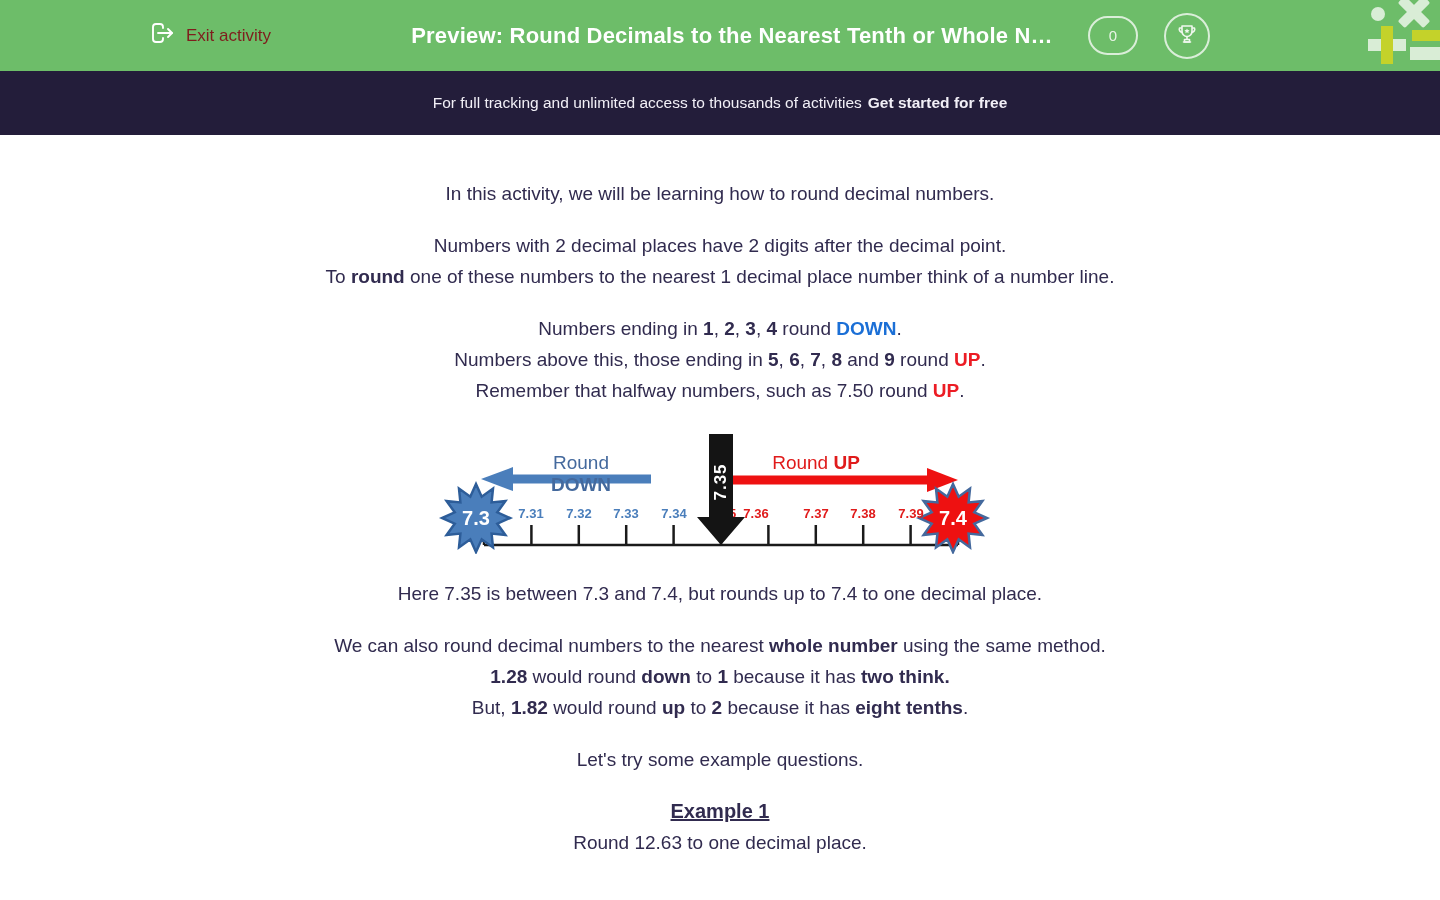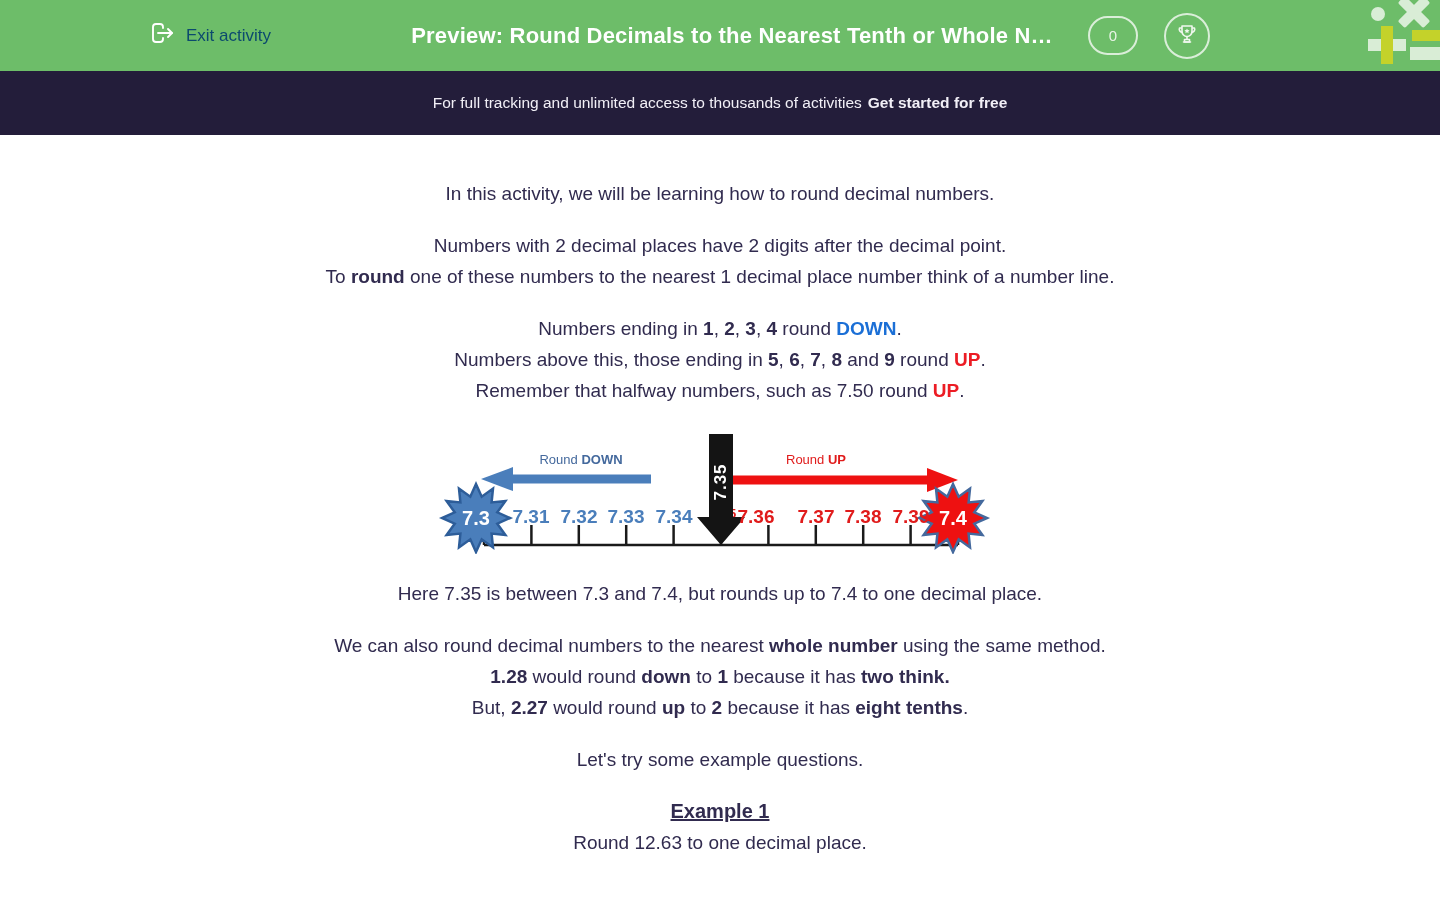--- a/index.html
+++ b/index.html
@@ -2,21 +2,21 @@
 <html><head>
 <meta charset="utf-8">
 <style>
   * { margin:0; padding:0; box-sizing:border-box; }
   html,body { width:1440px; height:900px; overflow:hidden; background:#fff;
     font-family:"Liberation Sans", sans-serif; }
 
   
   .header { position:relative; width:1440px; height:71px; background:#6dbd69; }
   .exit-btn { position:absolute; left:148px; top:0; height:71px; display:flex;
-    align-items:center; gap:10px; color:#0c4a6e; font-size:17px; cursor:pointer; }
+    align-items:center; gap:10px; color:#7f1d1d; font-size:17px; cursor:pointer; }
   .hdr-title { position:absolute; left:12px; top:0; width:1440px; height:71px;
     display:flex; align-items:center; justify-content:center;
     color:#fff; font-size:22px; font-weight:bold; letter-spacing:.2px; }
   .score-pill { position:absolute; left:1088px; top:16px; width:50px; height:39px;
     border:2px solid rgba(255,255,255,.75); border-radius:20px; color:#e9f4e7;
     display:flex; align-items:center; justify-content:center; font-size:15px; }
   .trophy-circle { position:absolute; left:1164px; top:13px; width:46px; height:46px;
     border:2px solid rgba(255,255,255,.75); border-radius:50%;
     display:flex; align-items:center; justify-content:center; cursor:pointer; }
 
@@ -46,26 +46,26 @@
   .content p { line-height:31px; }
   .sp { margin-top:21px; }
   .blue-b { color:#1b6fd6; font-weight:bold; }
   .red-b  { color:#ec1c24; font-weight:bold; }
   b { font-weight:bold; }
   .example-h { font-weight:bold; text-decoration:underline; font-size:20px; }
 
   
   .diagram { position:relative; width:570px; height:122px; margin:26px auto 24px auto; }
   .diagram svg.main { position:absolute; left:0; top:0; z-index:2; }
-  .dg-label { position:absolute; z-index:3; font-size:13px; width:120px; text-align:center; }
+  .dg-label { position:absolute; z-index:3; font-size:19px; width:120px; text-align:center; }
   .dg-label.down { left:86px; top:20px; color:#44699d; }
   .dg-label.up   { left:321px; top:20px; color:#e01b1b; }
   .dg-label b { font-weight:bold; }
   .tick-lab { position:absolute; z-index:3; top:74px; width:44px; 
-    font-size:19px; font-weight:600; }
+    font-size:13px; font-weight:600; }
   .tick-lab.blue { color:#4a7ebb; }
   .tick-lab.red  { color:#e01b1b; }
   .tick-mid { position:absolute; z-index:1; left:266px; top:74px; width:44px;
     text-align:center; font-size:13.5px; font-weight:600; color:#e01b1b; }
   .pointer-val { position:absolute; z-index:3; left:251px; top:38px; width:70px; height:24px;
     display:flex; align-items:center; justify-content:center;
     transform:rotate(-90deg); color:#fff; font-weight:bold; font-size:17px; letter-spacing:1px; }
 </style>
 </head>
 <body>
@@ -193,21 +193,21 @@
     <span class="tick-lab red" style="left:454px">7.39</span>
 
     <span class="pointer-val">7.35</span>
   </div>
 
   <p><span>Here 7.35 is between 7.3 and 7.4, but rounds up to 7.4 to one decimal place.</span></p>
 
   <p class="sp">
     <span>We can also round decimal numbers to the nearest </span><b>whole number</b><span> using the same method.</span><br>
     <b>1.28</b><span> would round </span><b>down</b><span> to </span><b>1</b><span> because it has </span><b>two think.</b><br>
-    <span>But, </span><b>2.27</b><span> would round </span><b>up</b><span> to </span><b>2</b><span> because it has </span><b>eight tenths</b><span>.</span>
+    <span>But, </span><b>1.82</b><span> would round </span><b>up</b><span> to </span><b>2</b><span> because it has </span><b>eight tenths</b><span>.</span>
   </p>
 
   <p class="sp"><span>Let's try some example questions.</span></p>
 
   <p class="sp">
     <span class="example-h">Example 1</span><br>
     <span>Round 12.63 to one decimal place.</span>
   </p>
 
 </div>

